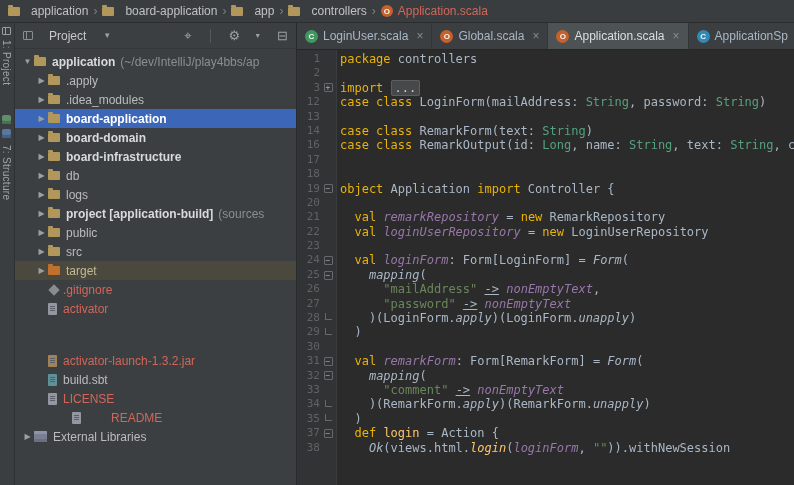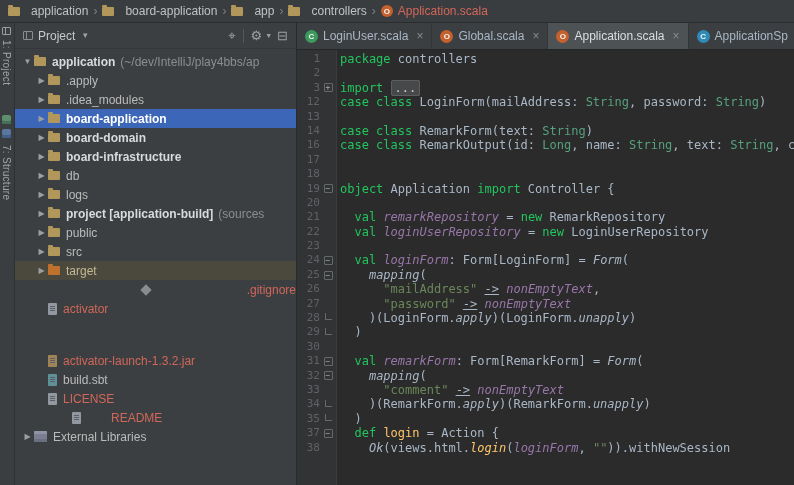--- a/index.html
+++ b/index.html
@@ -21,21 +21,21 @@
   .stripe .topico{position:absolute;top:4px;left:2px;width:9px;height:8px;border:1px solid #9A9DA0;border-radius:1px;box-sizing:border-box;}
   .stripe .topico::before{content:"";position:absolute;left:2px;top:0;bottom:0;width:1px;background:#9A9DA0;}
   .vlabel{position:absolute;left:1px;writing-mode:vertical-rl;font-size:10px;color:#A2A5A8;white-space:nowrap;letter-spacing:.3px;}
   .v1{top:17px;}
   .v2{top:122px;}
   .mico{position:absolute;left:2px;width:9px;height:9px;border-radius:2px;}
   .m1{top:92px;background:#5E8F6B;box-shadow:inset 0 -3px 0 #47705A;}
   .m2{top:106px;background:#5878A0;box-shadow:inset 0 -3px 0 #44608A;}
   
   .panel{width:281px;flex:none;background:#3C3F41;border-right:1px solid #272A2C;display:flex;flex-direction:column;overflow:hidden;}
-  .phead{height:25px;flex:none;display:flex;align-items:center;gap:5px;padding:0 8px 0 8px;
+  .phead{height:25px;flex:none;display:flex;align-items:center;gap:16px;padding:0 8px 0 8px;
     font-size:12px;color:#C7C9CB;border-bottom:1px solid #353839;}
   .phead .pico{width:10px;height:9px;border:1px solid #8A8D8F;border-radius:1px;box-sizing:border-box;position:relative;}
   .phead .pico::before{content:"";position:absolute;left:2px;top:0;bottom:0;width:1px;background:#8A8D8F;}
   .phead .caret{font-size:8px;color:#9DA0A3;margin-left:1px;}
   .phead .spacer{flex:1;}
   .phead .hico{color:#9DA0A3;font-size:13px;line-height:13px;}
   .phead .hdiv{width:1px;height:14px;background:#55585A;margin:0 2px;}
   .phead .gcaret{font-size:7px;color:#9DA0A3;margin-left:-2px;}
   
   .tree{flex:1;overflow:hidden;padding-top:3px;}
@@ -72,21 +72,21 @@
     font-family:"DejaVu Sans Mono",monospace;}
   .gutterbg{position:absolute;left:0;top:0;bottom:0;width:39px;background:#313335;border-right:1px solid #3A3D3F;}
   #code{position:relative;padding-top:2px;}
   .cl{display:flex;height:14.4px;line-height:14.4px;font-size:12px;}
   .ln{width:23px;flex:none;text-align:right;color:#606366;font-size:11px;}
   .fold{width:16px;flex:none;display:flex;align-items:center;justify-content:center;}
   .fbox{width:9px;height:9px;border:1px solid #66696B;border-radius:1px;background:#313335;
     color:#A7AAAC;font-size:8px;line-height:7px;text-align:center;display:block;box-sizing:border-box;}
   .fend{width:6px;height:6px;border-left:1px solid #66696B;border-bottom:1px solid #66696B;margin-top:-3px;display:block;}
   .ct{white-space:pre;padding-left:4px;}
-  .kw{color:#22c55e;}
+  .kw{color:#eab308;}
   .pl{color:#A9B7C6;}
   .str{color:#6A8759;}
   .type{color:#55A17E;}
   .field{color:#9876AA;font-style:italic;}
   .fn{color:#FFC66B;}
   .itfn{color:#FFC66B;font-style:italic;}
   .it{color:#A9B7C6;font-style:italic;}
   .op{color:#A9B7C6;text-decoration:underline;}
   .folded{background:#46484A;border:1px solid #5C5E60;border-radius:2px;padding:0 3px;color:#C8CCCE;}
 </style>
@@ -198,21 +198,21 @@
         <div class="trow" style="padding-left: 20px;">
           <span class="arrow">▶</span>
           <span class="ticon fld"></span>
           <span class="tlab">src</span>
         </div>
         <div class="trow excluded" style="padding-left: 20px;">
           <span class="arrow">▶</span>
           <span class="ticon fld ex"></span>
           <span class="tlab">target</span>
         </div>
-        <div class="trow" style="padding-left: 20px; justify-content: space-between;">
+        <div class="trow" style="padding-left: 20px;">
           <span class="arrow"></span>
           <span class="ticon dia"></span>
           <span class="tlab vcs">.gitignore</span>
         </div>
         <div class="trow" style="padding-left: 20px;">
           <span class="arrow"></span>
           <span class="ticon fico"></span>
           <span class="tlab vcs">activator</span>
         </div>
         <div class="trow" style="padding-left: 20px; margin-top: 33px;">

